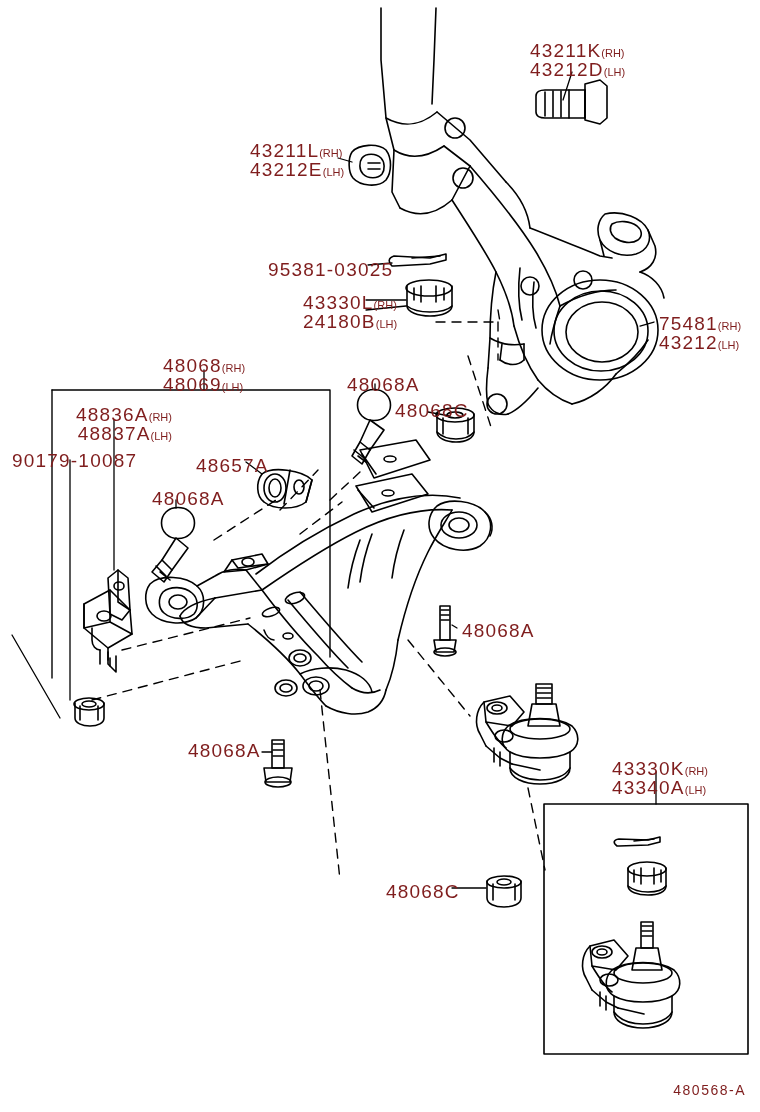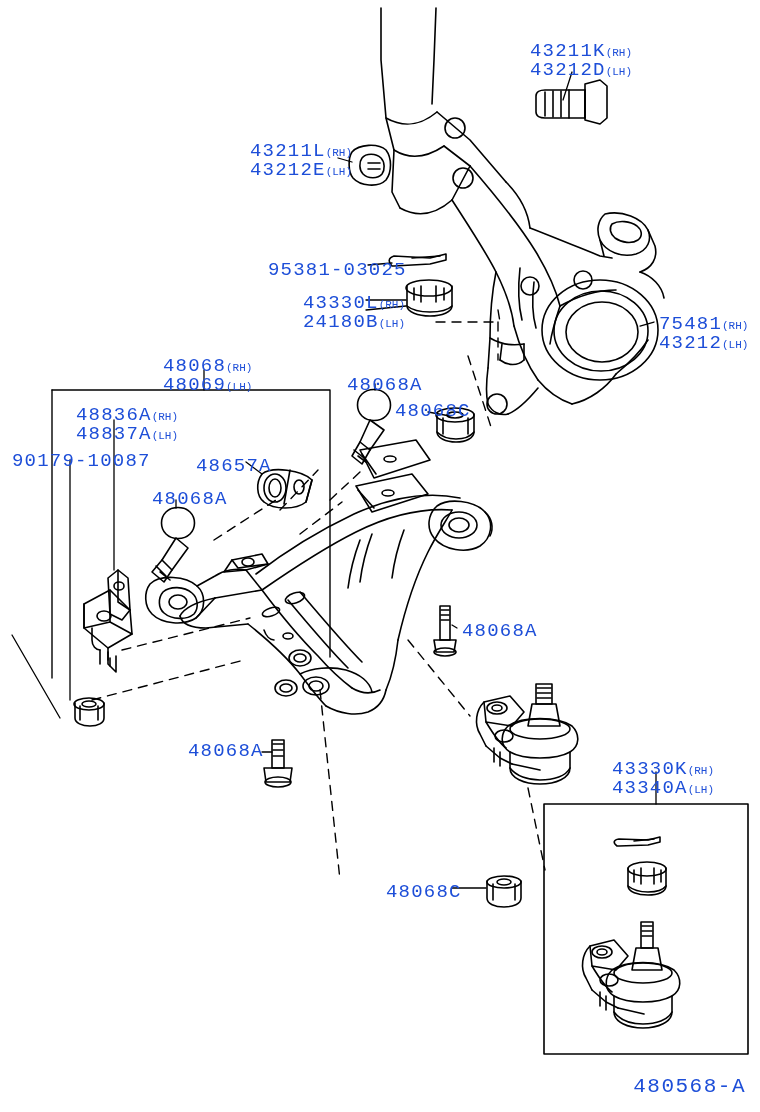--- a/index.html
+++ b/index.html
@@ -2,25 +2,25 @@
 <html><head>
 <meta charset="utf-8">
 <title>Parts Diagram</title>
 <style>
   html,body{margin:0;padding:0;background:#ffffff;}
   body{
     width:760px;height:1112px;position:relative;overflow:hidden;
     font-family:"Liberation Sans", sans-serif;color:#000;
   }
   #sheet{position:absolute;inset:0;width:760px;height:1112px;}
-  .lbl{position:absolute;white-space:nowrap;color:#1d4ed8;
-       font-family:Liberation Mono, monospace;letter-spacing:0.5px;}
+  .lbl{position:absolute;white-space:nowrap;color:#7f1d1d;
+       font-family:Liberation Sans, sans-serif;letter-spacing:0.5px;}
   .num{font-size:19px;font-weight:400;letter-spacing:1.2px;}
   .side{font-size:11px;letter-spacing:0px;}
-  .footer{position:absolute;right:14px;bottom:14px;font-size:21px;letter-spacing:1.5px;}
+  .footer{position:absolute;right:14px;bottom:14px;font-size:14px;letter-spacing:1.5px;}
   svg{display:block;}
 </style>
 </head>
 <body>
 
 <svg id="sheet" viewBox="0 0 760 1112" xmlns="http://www.w3.org/2000/svg">
   <rect x="0" y="0" width="760" height="1112" fill="#ffffff"></rect>
 
   <g fill="none" stroke="#000" stroke-width="1.6" stroke-linejoin="round" stroke-linecap="round">
 

